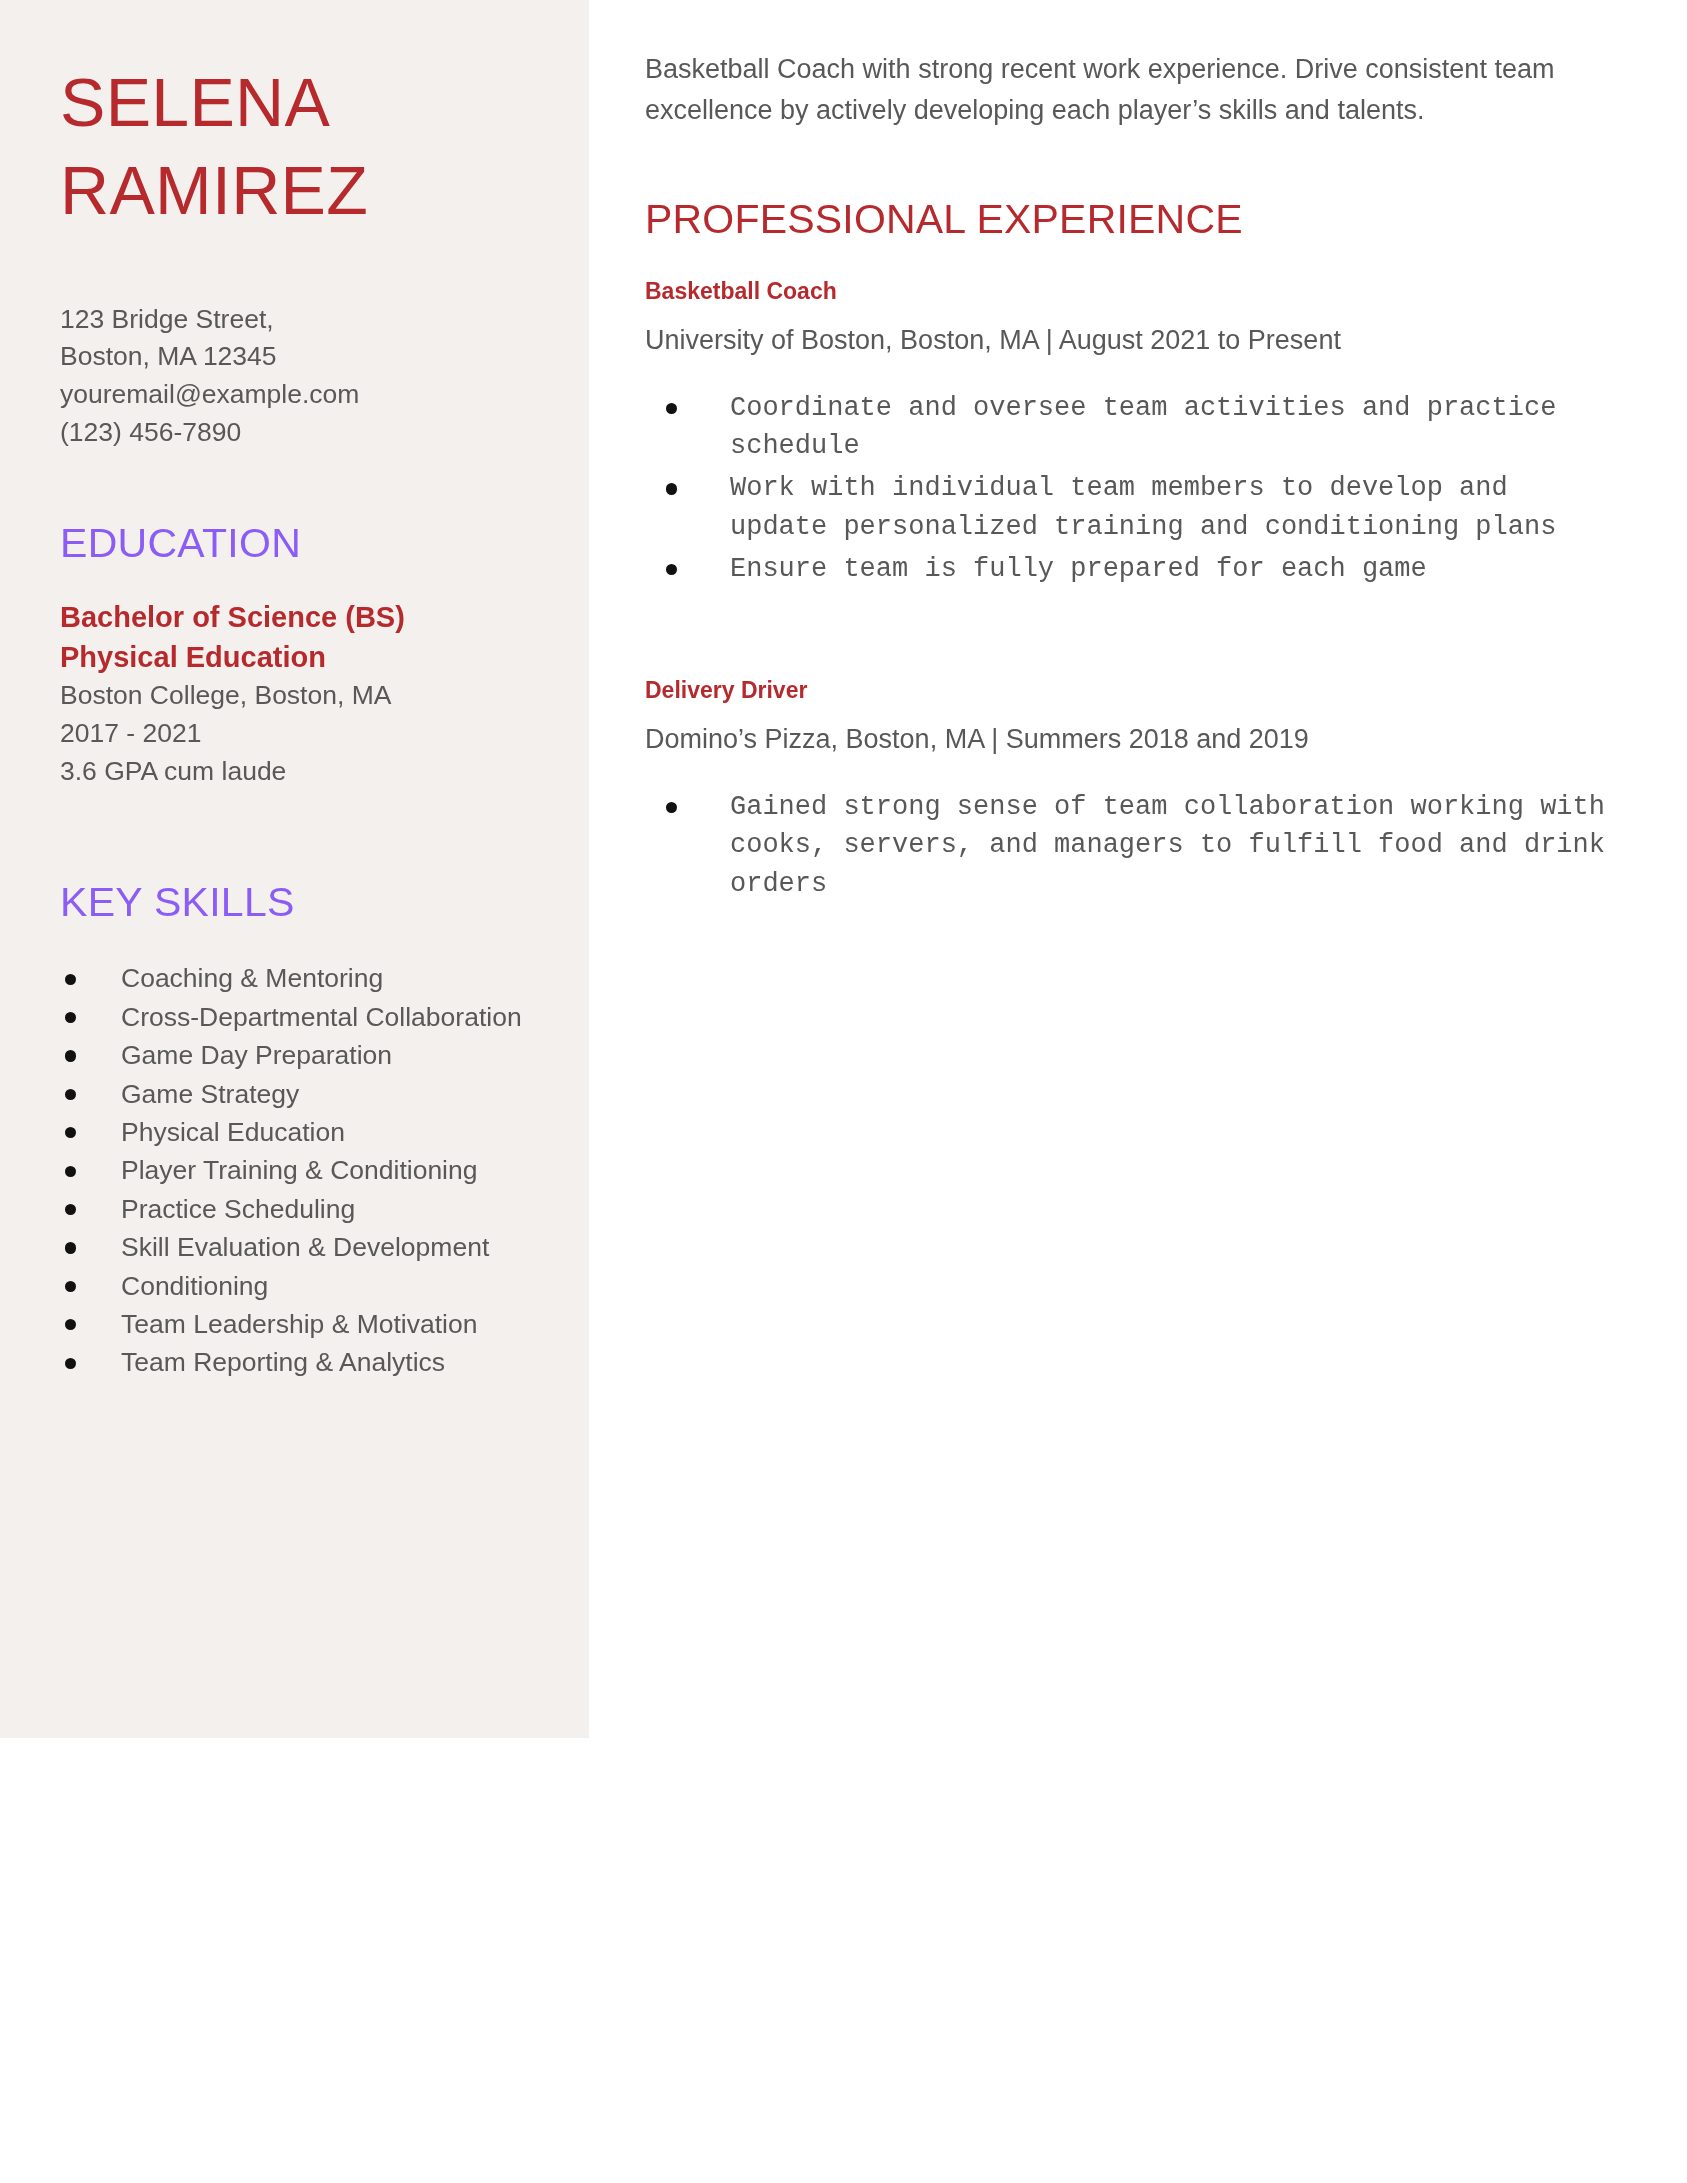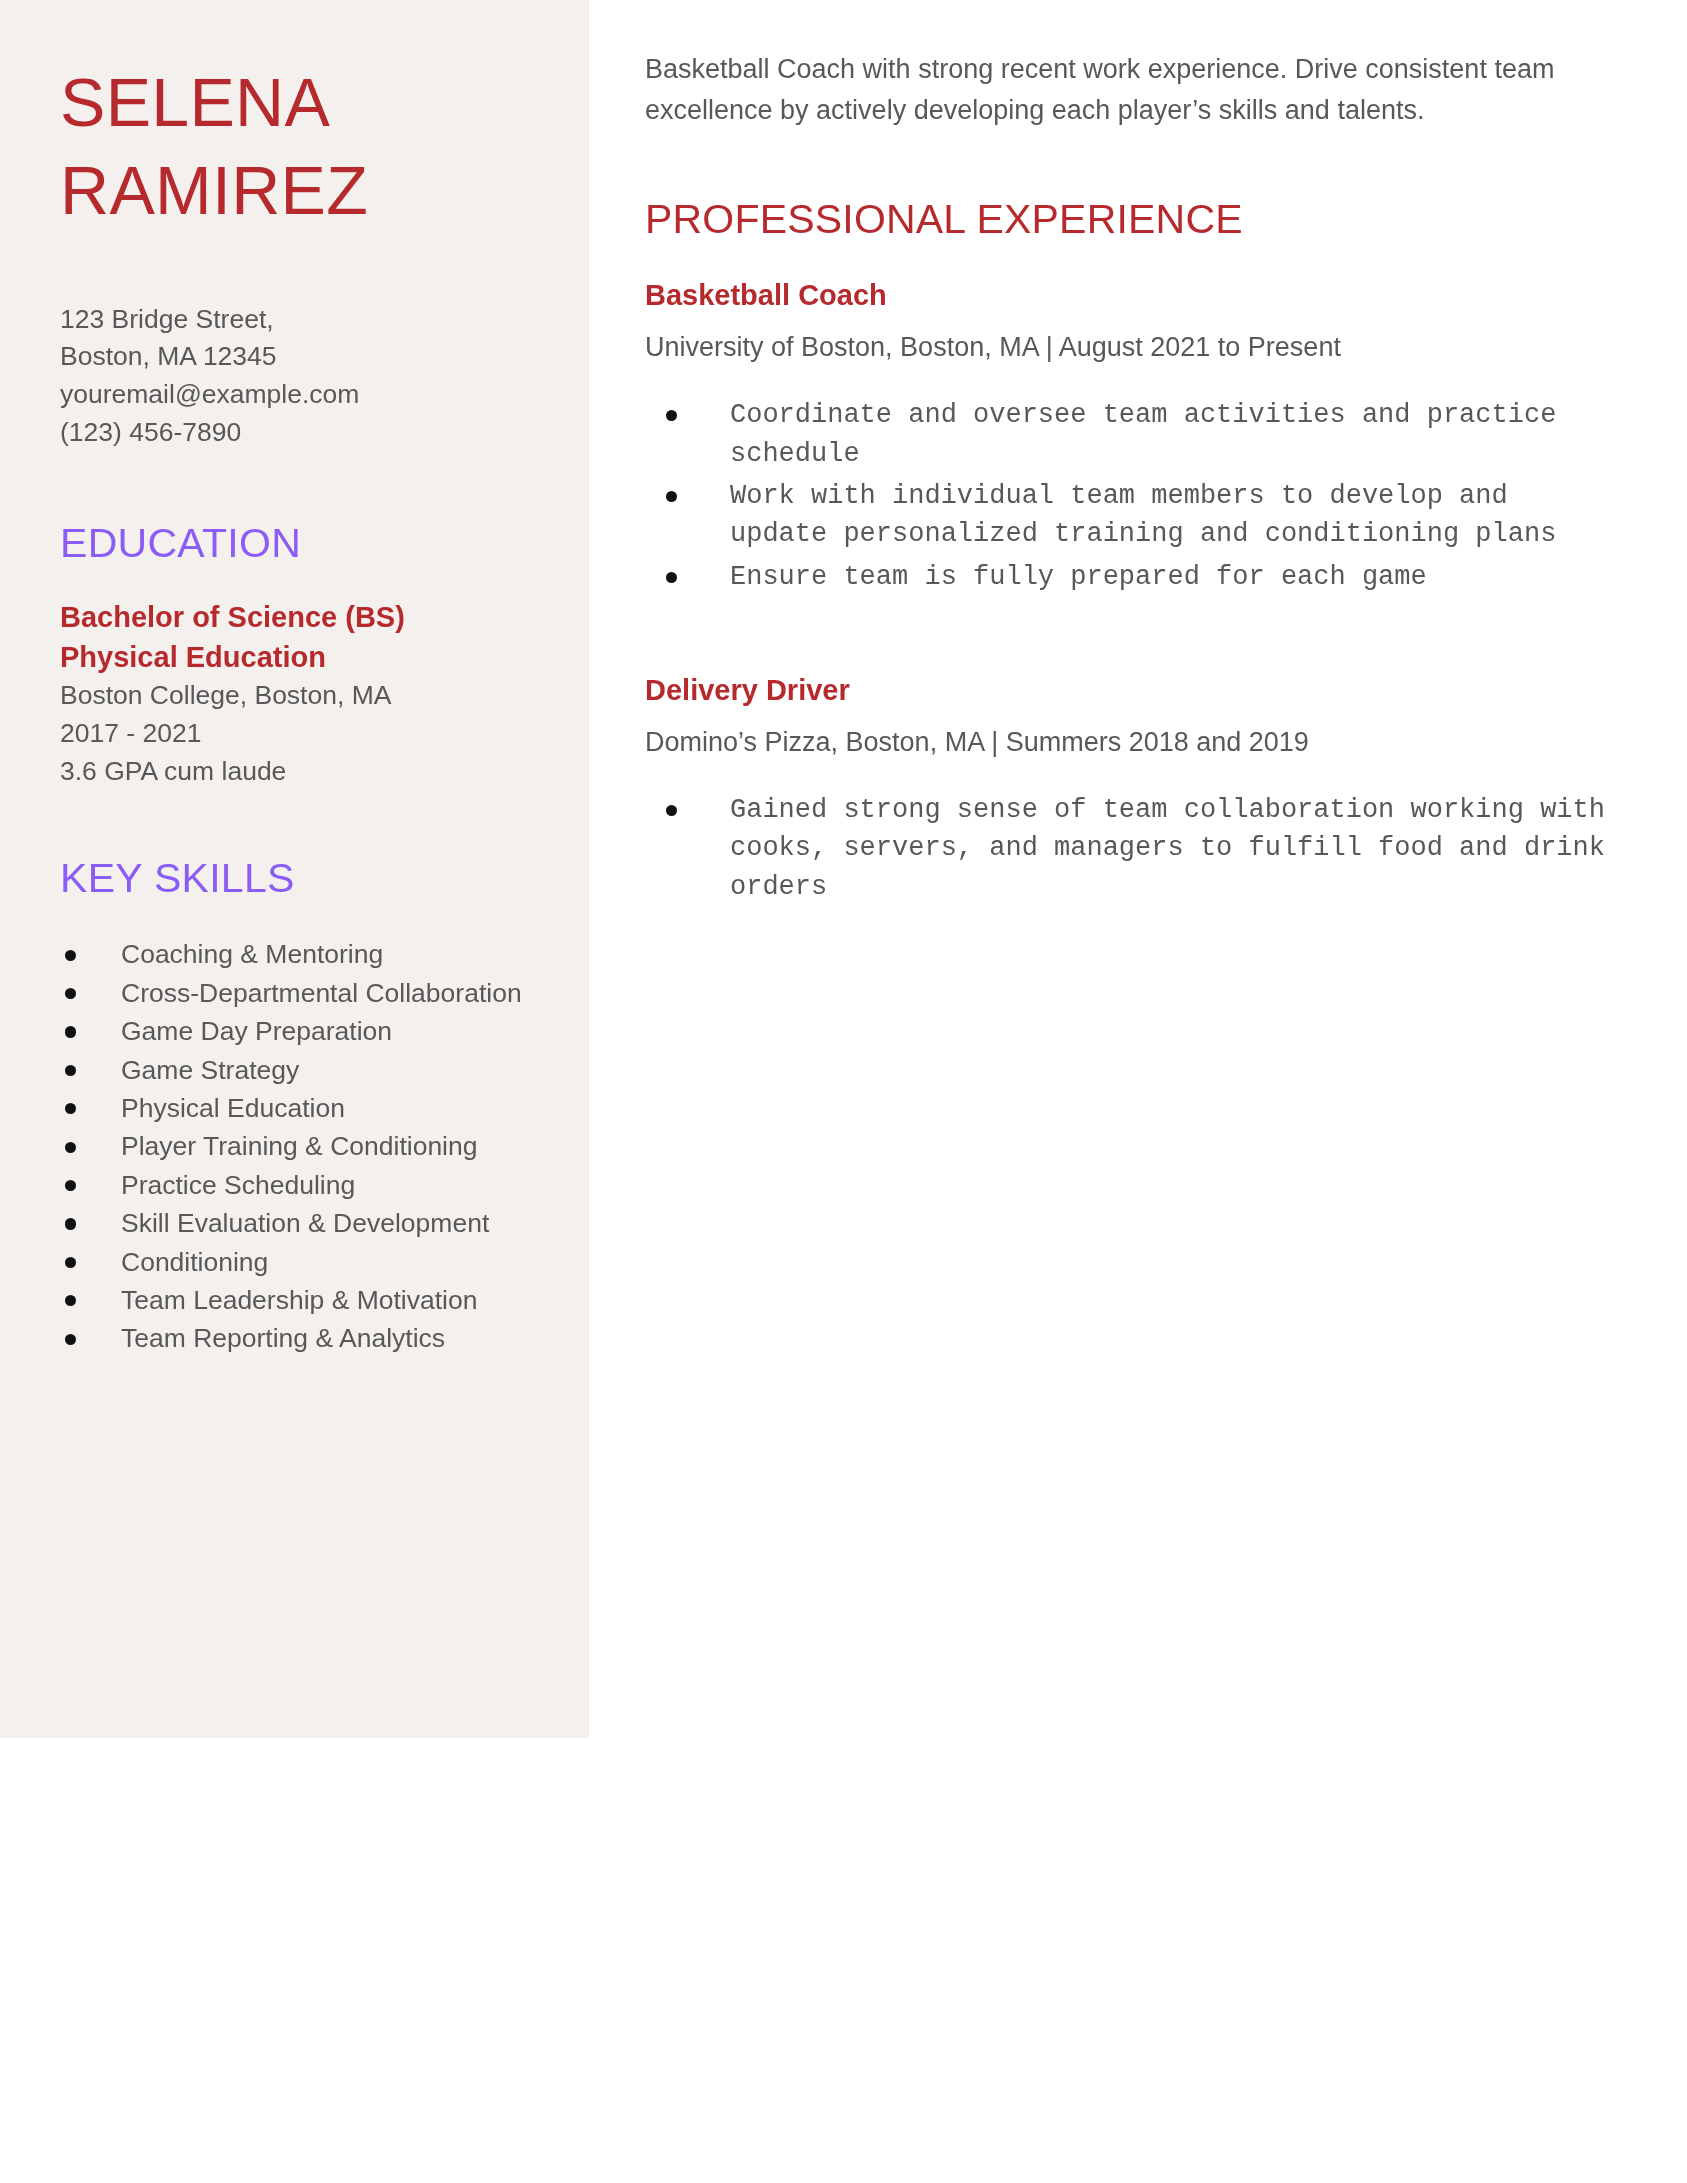--- a/index.html
+++ b/index.html
@@ -80,21 +80,21 @@
     margin: 0;
   }
   .edu-detail {
     color: #585858;
     font-size: 26.5px;
     line-height: 1.42;
     font-weight: 400;
   }
 
   .skills-section {
-    margin-top: 65px;
+    margin-top: 89px;
   }
   .skills-heading {
     margin-bottom: 34px;
   }
 
   ul.bullets {
     list-style: none;
     margin: 0;
     padding: 0;
   }
@@ -147,24 +147,24 @@
     line-height: 1.15;
     letter-spacing: 0.2px;
     margin: 0 0 34px 0;
   }
 
   .job { margin-bottom: 42px; }
   .job:last-child { margin-bottom: 0; }
 
   .job-title {
     color: #B62A2E;
-    font-size: 29px;
+    font-size: 23px;
     font-weight: 700;
     line-height: 1.25;
-    margin: 0 0 16px 0;
+    margin: 12px 0 16px 0;
   }
   .job-meta {
     color: #585858;
     font-size: 27px;
     line-height: 1.40;
     font-weight: 400;
     margin: 0 0 29px 0;
   }
 
   ul.job-bullets {

